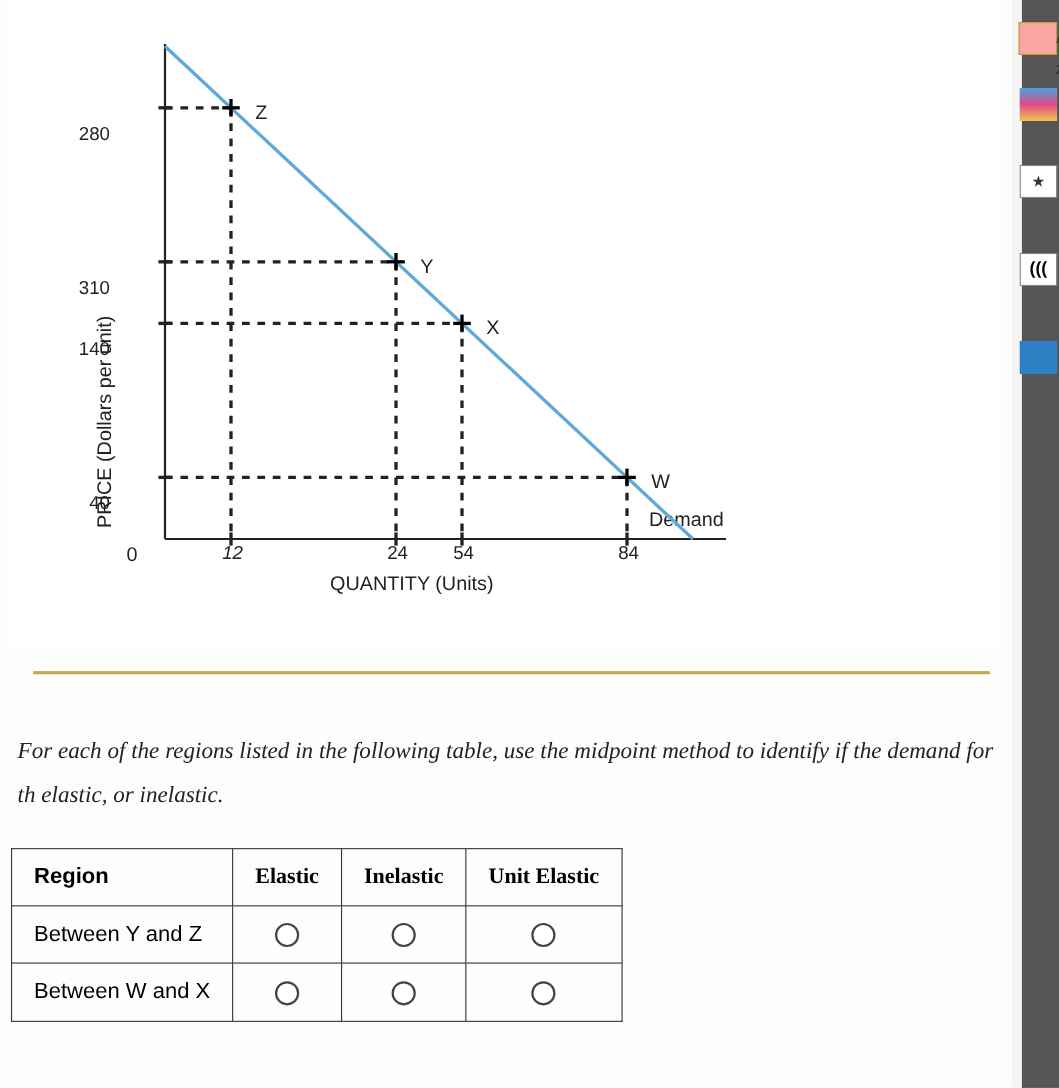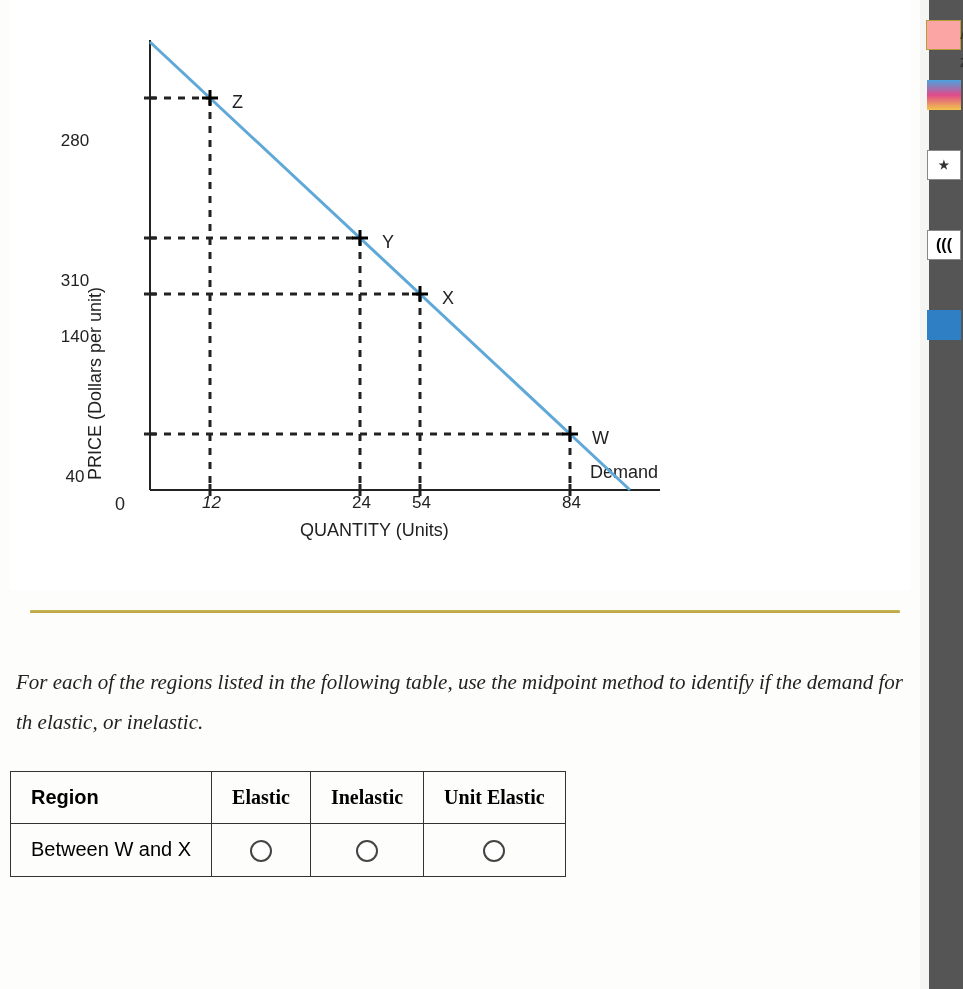--- a/index.html
+++ b/index.html
@@ -40,21 +40,21 @@
     color: #222;
     white-space: nowrap;
   }
   .xlabel {
     position: absolute;
     left: 290px;
     top: 520px;
     font-size: 18px;
     color: #222;
   }
-  .tick-y { position: absolute; right: 810px; font-size: 17px; color: #222; text-align: center; width: 50px; margin-top: 19px;}
+  .tick-y { position: absolute; right: 810px; font-size: 17px; color: #222; text-align: right; width: 50px;}
   .tick-x { position: absolute; font-size: 17px; color: #222; text-align: center;}
   .ptlabel { position: absolute; font-size: 18px; color: #222; }
   .zero { position: absolute; left: 105px; top: 494px; font-size: 18px; color:#222;}
   .demand-label { position: absolute; left: 580px; top: 462px; font-size: 18px; color:#222;}
   .gold-rule {
     height: 3px;
     background: linear-gradient(#c9b45a,#bba53f);
     width: 870px;
     margin: 20px 0 0 30px;
     border-radius: 1px;
@@ -178,20 +178,26 @@
 
   <table class="table">
     <tbody>
         <tr>
       <th>Region</th>
       <th class="c">Elastic</th>
       <th class="c">Inelastic</th>
       <th class="c">Unit Elastic</th>
     </tr>
     <tr>
+      <td>Between Y and Z</td>
+      <td class="c"><span class="radio"></span></td>
+      <td class="c"><span class="radio"></span></td>
+      <td class="c"><span class="radio"></span></td>
+    </tr>
+    <tr>
       <td>Between W and X</td>
       <td class="c"><span class="radio"></span></td>
       <td class="c"><span class="radio"></span></td>
       <td class="c"><span class="radio"></span></td>
     </tr>
   </tbody>
     </table>
 </div>
 
 <div class="sidebar">

